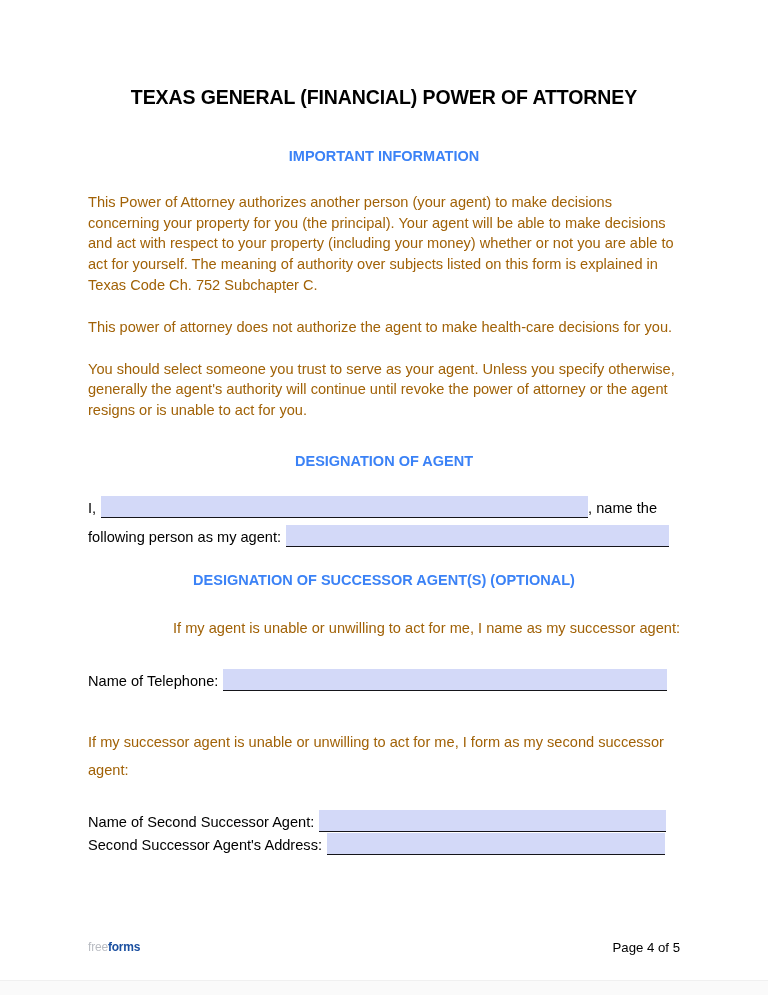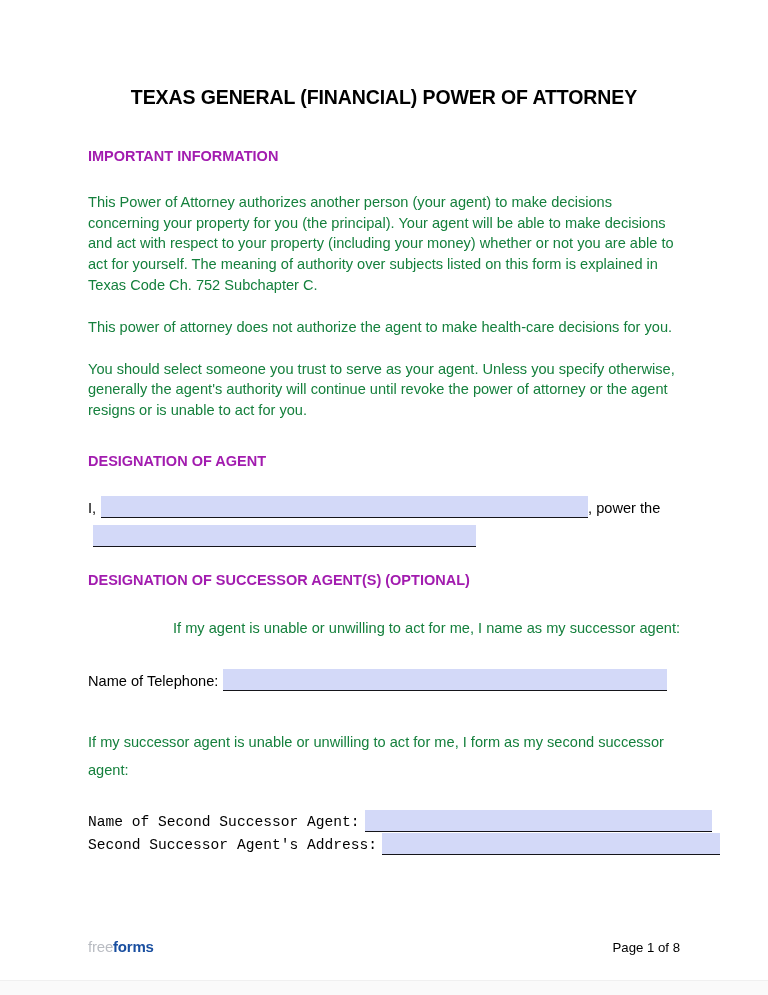--- a/index.html
+++ b/index.html
@@ -50,37 +50,38 @@
     font-size: 19.5px;
     font-weight: bold;
     letter-spacing: -0.1px;
     margin: 0;
     padding-top: 86px;
     line-height: 1.2;
     color: #000;
   }
 
   .section-heading {
+    text-align: center;
     font-size: 14.5px;
     font-weight: bold;
     margin: 0;
     line-height: 1.2;
-    color: #a21caf;
+    color: #3b82f6;
   }
 
   .h-important   { padding-top: 39px; }
   .h-designation { padding-top: 32px; }
   .h-successor   { padding-top: 25px; }
 
   
   .para {
     font-size: 14.6px;
     line-height: 20.8px;
     margin: 0;
-    color: #15803d;
+    color: #a16207;
     text-align: left;
   }
   .p-intro   { padding-top: 26px; }
   .p-health  { padding-top: 21px; }
   .p-select  { padding-top: 21px; }
   .p-succ1   { padding-top: 28px; text-align: right; }
   .p-succ2   { padding-top: 36px; line-height: 28px; }
 
   
   .field-row {
@@ -113,36 +114,36 @@
     white-space: pre;
   }
 
   
   .agent-block { padding-top: 26px; }
   .agent-row-1 { margin-bottom: 7px; }
   .agent-row-2 { }
 
   
   .succ-block   { padding-top: 30px; }
-  .succ2-block  { padding-top: 26px; font-family: Liberation Mono, monospace; }
+  .succ2-block  { padding-top: 26px; }
   .succ-row     { margin-bottom: 1px; }
 
   
   .footer {
     position: absolute;
     left: 88px;
     top: 936px;
     width: 592px;
     height: 26px;
   }
   .logo {
     position: absolute;
     left: 0;
     top: 0;
-    font-size: 15px;
+    font-size: 12px;
     line-height: 22px;
     letter-spacing: -0.2px;
   }
   .logo .free  { color: #b9bcc2; font-weight: normal; }
   .logo .forms { color: #1a4fa0; font-weight: bold; }
 
   .page-num {
     position: absolute;
     right: 0;
     top: 3px;
@@ -165,25 +166,25 @@
 
     <p class="para p-health">This power of attorney does not authorize the agent to make health-care decisions for you.</p>
 
     <p class="para p-select">You should select someone you trust to serve as your agent. Unless you specify otherwise, generally the agent's authority will continue until revoke the power of attorney or the agent resigns or is unable to act for you.</p>
 
     <h2 class="section-heading h-designation">DESIGNATION OF AGENT</h2>
 
     <div class="agent-block">
 
       <div class="field-row agent-row-1">
-        <span class="field-label">I,</span><span class="blank" style="width: 487px; margin-left: 5px;"></span><span class="trail">, power the</span>
+        <span class="field-label">I,</span><span class="blank" style="width: 487px; margin-left: 5px;"></span><span class="trail">, name the</span>
       </div>
 
       <div class="field-row agent-row-2">
-        <span class="blank" style="width: 383px; margin-left: 5px;"></span>
+        <span class="field-label">following person as my agent:</span><span class="blank" style="width: 383px; margin-left: 5px;"></span>
       </div>
 
     </div>
 
     <h2 class="section-heading h-successor">DESIGNATION OF SUCCESSOR AGENT(S) (OPTIONAL)</h2>
 
     <p class="para p-succ1">If my agent is unable or unwilling to act for me, I name as my successor agent:</p>
 
     <div class="succ-block">
 
@@ -207,17 +208,17 @@
         <span class="field-label">Second Successor Agent's Address:</span><span class="blank" style="width: 338px; margin-left: 5px;"></span>
       </div>
 
 
     </div>
 
   </div>
 
   <div class="footer">
     <div class="logo"><span class="free">free</span><span class="forms">forms</span></div>
-    <div class="page-num">Page 1 of 8</div>
+    <div class="page-num">Page 4 of 5</div>
   </div>
 </div>
 
 <div class="page-bottom-edge"></div>
 
 </body></html>

